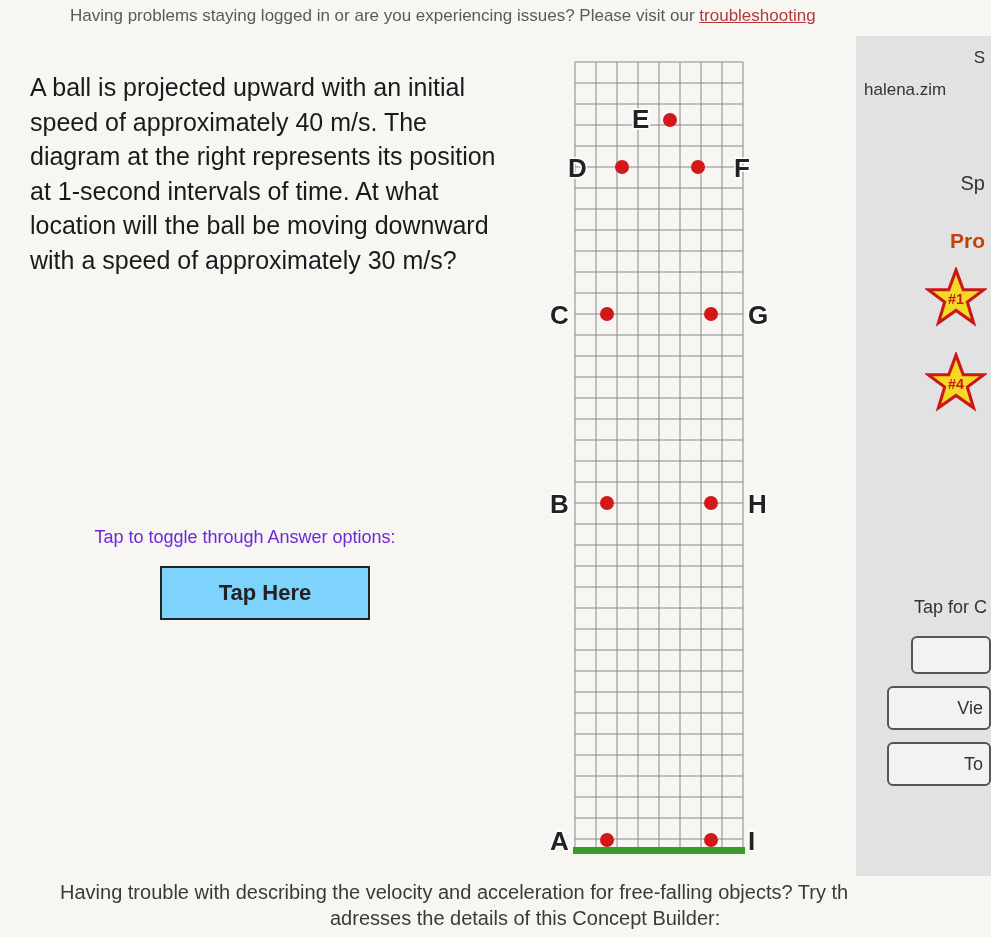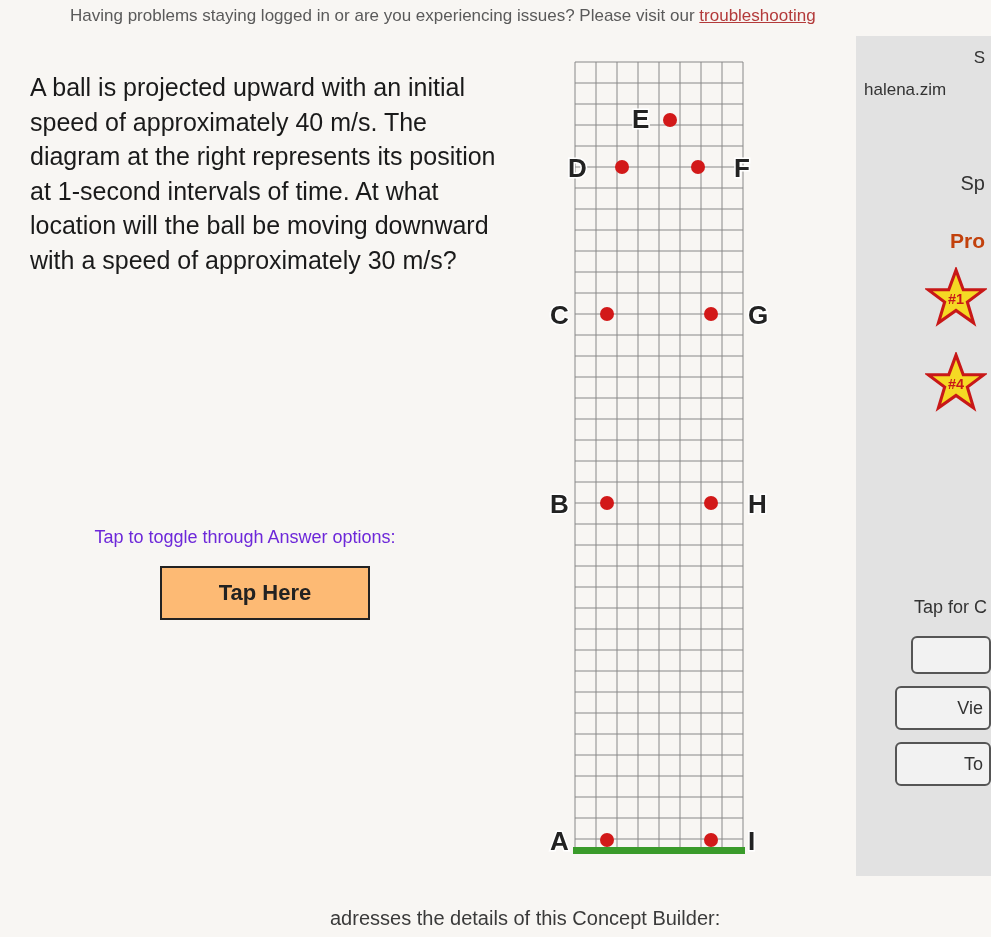--- a/index.html
+++ b/index.html
@@ -41,21 +41,21 @@
       color: #6d28d9;
       text-align: center;
       padding-right: 40px;
     }
     .tap-btn {
       margin: 18px auto 0 auto;
       display: block;
       width: 210px;
       height: 54px;
       border: 2px solid #222;
-      background: #fdba74;
+      background: #7dd3fc;
       font-size: 22px;
       font-weight: bold;
       text-align: center;
       line-height: 50px;
       cursor: pointer;
     }
     .diagram-col {
       width: 310px;
       padding-top: 0px;
       position: relative;
@@ -80,21 +80,21 @@
     .sidebar .prog { margin-top: 34px; text-align: right; padding-right: 6px; font-size: 21px; font-weight: bold; color: #c2410c; }
     .stars { margin-top: 14px; text-align: right; padding-right: 4px; }
     .star {
       display: inline-block;
       margin-bottom: 18px;
     }
     .tapforc { margin-top: 160px; font-size: 18px; text-align: right; padding-right:4px; color:#333; }
     .side-btn {
       margin: 12px 0 0 auto;
       display: block;
-      width: 96px;
+      width: 104px;
       height: 44px;
       border: 2px solid #555;
       border-radius: 6px;
       background: #f2f2f2;
       font-size: 18px;
       text-align: right;
       padding-right: 6px;
       line-height: 40px;
       font-weight: 500;
       cursor: pointer;
@@ -229,15 +229,15 @@
       </svg>
     </span>
   </div>
   <div class="tapforc">Tap for C</div>
   <div class="side-btn small"></div>
   <div class="side-btn">Vie</div>
   <div class="side-btn">To</div>
 </div>
 
 <div class="bottom-text">
-  <br>
+  <span>Having trouble with describing the velocity and acceleration for free-falling objects? Try th</span><br>
   <span style="padding-left:270px">adresses the details of this Concept Builder:</span>
 </div>
 
 </body></html>

